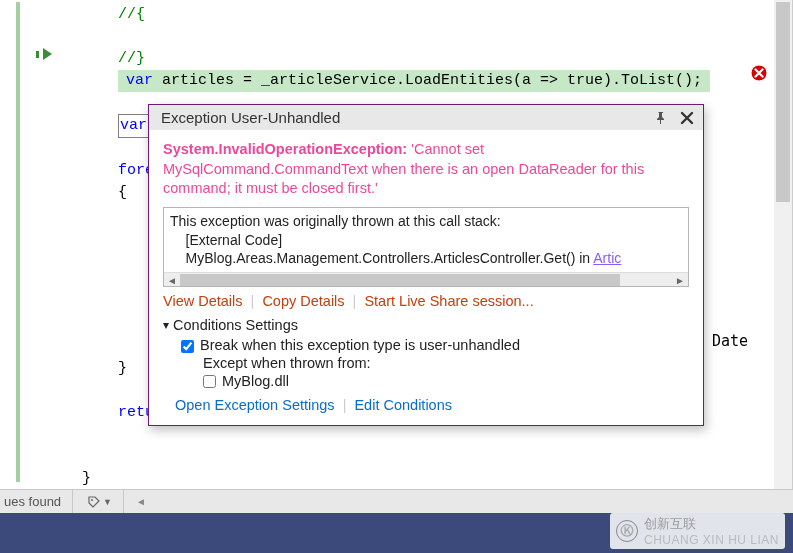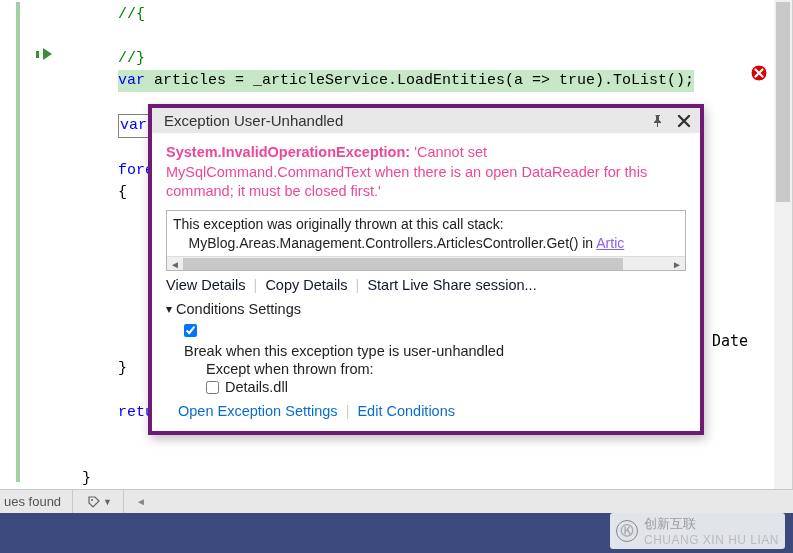--- a/index.html
+++ b/index.html
@@ -37,21 +37,21 @@
       position: absolute;
       left: 28px; top: 4px; right: 30px;
     }
     .code-line { white-space: pre; }
     .comment { color: #008000; }
     .keyword { color: #0000ff; }
     .identifier { color: #000; }
     .highlighted-line {
       background: #c6e8c6;
       display: inline-block;
-      padding: 0 0;
+      padding: 0 8px;
     }
     .var-box {
       border: 1px solid #7f7f7f;
       padding: 0 1px;
       display: inline-block;
     }
     .exec-glyph {
       position: absolute;
       left: 34px;
       top: 48px;
@@ -92,21 +92,21 @@
       font-family: Consolas, monospace;
       font-size: 15px;
       color: #000;
     }
     
     .popup {
       position: absolute;
       left: 148px; top: 104px;
       width: 556px;
       background: #fff;
-      border: 4px solid #701a75;
+      border: 1px solid #701a75;
       box-shadow: 2px 4px 10px rgba(0,0,0,.25);
     }
     .popup-header {
       display: flex;
       align-items: center;
       background: #e8e8e8;
       padding: 4px 8px 4px 12px;
       color: #333;
       font-size: 15px;
     }
@@ -139,26 +139,26 @@
     .stack-scroll .sthumb {
       position:absolute; left:16px; top:1px; height:12px; width:440px;
       background:#c8c8c8;
     }
     .stack-scroll .sarrow {
       position:absolute; top:1px; width:14px; height:12px;
       display:flex; align-items:center; justify-content:center;
       color:#666; font-size:10px;
     }
     .link-row { margin: 6px 0 8px 0; font-size:14.5px; }
-    .link-row a { color:#0f172a; cursor:pointer; text-decoration:none; }
+    .link-row a { color:#c2410c; cursor:pointer; text-decoration:none; }
     .link-row .sep { color:#ccc; margin:0 4px; }
     .settings-header { font-size:14.5px; color:#222; display:flex; align-items:center; gap:4px; margin-bottom:4px; }
     .settings-header .chev { font-size:12px; }
     .settings-body { padding-left: 18px; font-size:14.5px; color:#222; }
-    .checkbox-row { display:flex; align-items:flex-start; gap:6px; margin-bottom:2px;flex-direction:column; }
+    .checkbox-row { display:flex; align-items:flex-start; gap:6px; margin-bottom:2px; }
     .checkbox-row input { margin-top:3px; }
     .except-row { padding-left:22px; }
     .dll-row { display:flex; align-items:center; gap:6px; padding-left:22px; margin-top:2px; }
     .link-row2 { margin-top:8px; font-size:14.5px; padding-left:12px; }
     .link-row2 a { color:#0a6ccc; cursor:pointer; text-decoration:none; }
     .link-row2 .sep { color:#ccc; margin:0 4px; }
     
     .statusbar {
       position:absolute; left:0; bottom:40px; height:24px; width:100%;
       background:#e8e8e8; border-top:1px solid #c8c8c8;
@@ -249,20 +249,21 @@
           </svg>
       </span>
     </div>
   </div>
   <div class="popup-body">
     <div class="exc-msg">
       <b>System.InvalidOperationException:</b> <span>'Cannot set MySqlCommand.CommandText when there is an open DataReader for this command; it must be closed first.'</span>
     </div>
     <div class="stack-box">
       <div class="stack-line">This exception was originally thrown at this call stack:</div>
+      <div class="stack-line">    [External Code]</div>
       <div class="stack-line"><span>    MyBlog.Areas.Management.Controllers.ArticlesController.Get() in </span><span class="stack-link">Artic</span></div>
       <div class="stack-scroll">
         <div class="sarrow" style="left:1px">◄</div>
         <div class="sthumb"></div>
         <div class="sarrow" style="right:1px">►</div>
       </div>
     </div>
     <div class="link-row">
       <a>View Details</a>
       <span class="sep">|</span>
@@ -275,21 +276,21 @@
       <span>Conditions Settings</span>
     </div>
     <div class="settings-body">
       <div class="checkbox-row">
         <input type="checkbox" checked="" style="">
         <span>Break when this exception type is user-unhandled</span>
       </div>
       <div class="except-row">Except when thrown from:</div>
       <div class="dll-row">
         <input type="checkbox" style="">
-        <span>Details.dll</span>
+        <span>MyBlog.dll</span>
       </div>
     </div>
     <div class="link-row2">
       <a>Open Exception Settings</a>
       <span class="sep">|</span>
       <a>Edit Conditions</a>
     </div>
   </div>
 </div>
 

